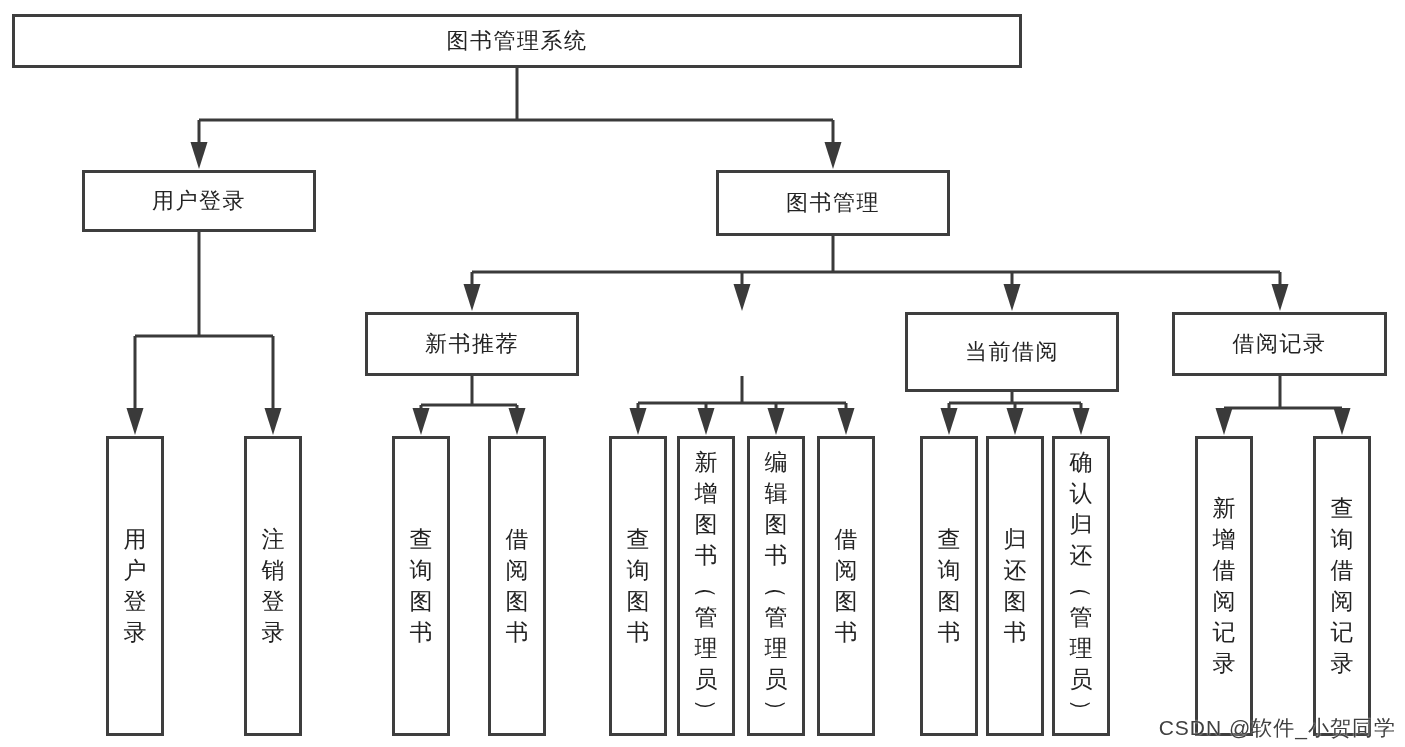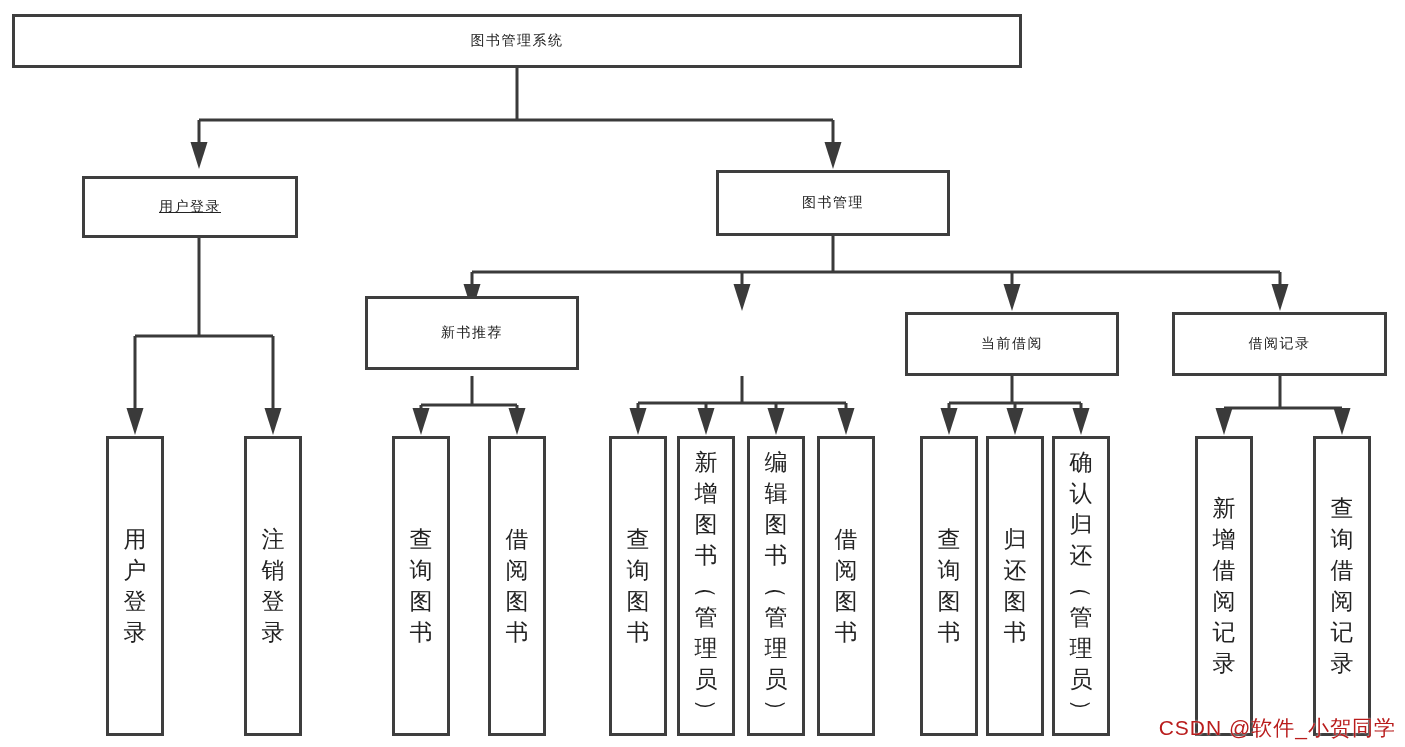--- a/index.html
+++ b/index.html
@@ -4,27 +4,27 @@
 <style>
   html,body{margin:0;padding:0;background:#ffffff;}
   .canvas{position:relative;width:1405px;height:747px;background:#fff;
           font-family:"Liberation Sans",sans-serif;overflow:hidden;}
   .connectors{position:absolute;left:0;top:0;width:1405px;height:747px;}
   .connectors path.line{fill:none;stroke:#3a3a3a;stroke-width:3;}
   .connectors path.arrow{fill:#3a3a3a;stroke:none;}
   .node{position:absolute;box-sizing:border-box;background:#fff;
         border:3px solid #3e3e3e;display:flex;align-items:center;
         justify-content:center;color:#232323;}
-  .hnode{font-size:14px;letter-spacing:1.5px;white-space:nowrap;}
+  .hnode{font-size:22px;letter-spacing:1.5px;white-space:nowrap;}
   .vnode{flex-direction:column;}
   .vch{display:block;width:100%;height:31px;line-height:31px;
        font-size:23px;text-align:center;}
   .vch.rot{transform:rotate(90deg);}
   .watermark{position:absolute;right:9px;bottom:5px;font-size:21px;
-             color:#b91c1c;letter-spacing:1px;z-index:5;
+             color:#404040;letter-spacing:1px;z-index:5;
              text-shadow:0 0 2px #ffffff;}
 </style>
 </head>
 <body>
 
 <div class="canvas">
 
   <svg class="connectors" viewBox="0 0 1405 747" xmlns="http://www.w3.org/2000/svg">
     <g>
       <path class="line" d="M517,68 V120 M199,120 H833 M199,120 V155 M833,120 V155"></path>
@@ -65,31 +65,31 @@
       <path class="line" d="M1280,376 V408 M1224,408 H1342 M1224,408 V421 M1342,408 V421"></path>
       <path class="arrow" d="M1224,435 l-8.5,-27 h17 Z"></path>
       <path class="arrow" d="M1342,435 l-8.5,-27 h17 Z"></path>
     </g>
   </svg>
 
   <div class="node hnode" style="left:12px;top:14px;width:1010px;height:54px;">
     <span>图书管理系统</span>
   </div>
 
-  <div class="node hnode" style="left:82px;top:176px;width:216px;height:62px;text-decoration:underline;">
+  <div class="node hnode" style="left:82px;top:170px;width:234px;height:62px;">
     <span>用户登录</span>
   </div>
   <div class="node hnode" style="left:716px;top:170px;width:234px;height:66px;">
     <span>图书管理</span>
   </div>
 
-  <div class="node hnode" style="left:365px;top:296px;width:214px;height:74px;">
+  <div class="node hnode" style="left:365px;top:312px;width:214px;height:64px;">
     <span>新书推荐</span>
   </div>
-  <div class="node hnode" style="left:905px;top:312px;width:214px;height:64px;">
+  <div class="node hnode" style="left:905px;top:312px;width:214px;height:80px;">
     <span>当前借阅</span>
   </div>
   <div class="node hnode" style="left:1172px;top:312px;width:215px;height:64px;">
     <span>借阅记录</span>
   </div>
 
   <div class="node vnode" style="left:106px;top:436px;width:58px;height:300px;">
       <span class="vch">用</span>
       <span class="vch">户</span>
       <span class="vch">登</span>

